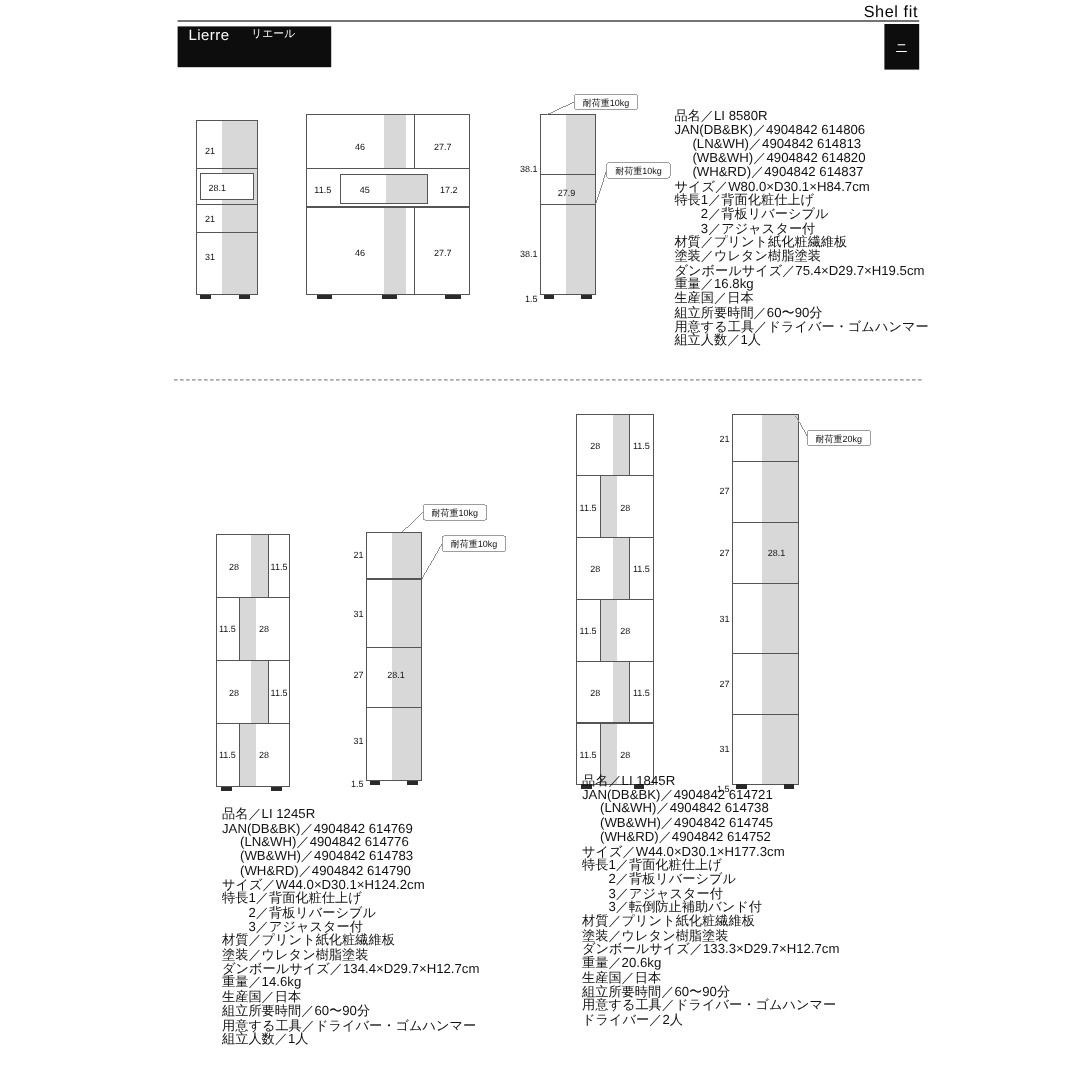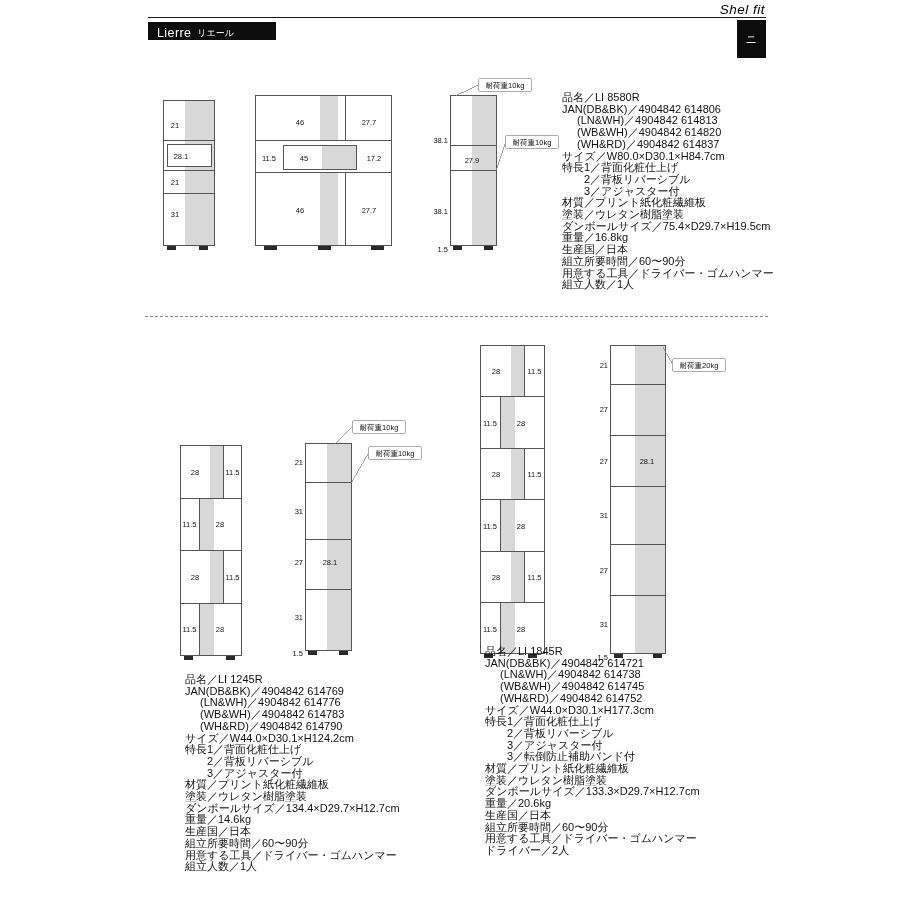--- a/index.html
+++ b/index.html
@@ -1,23 +1,23 @@
 <!DOCTYPE html>
 <html><head>
 <meta charset="utf-8">
 <style>
   html,body{margin:0;padding:0;}
   body{width:900px;height:900px;position:relative;background:#ffffff;font-family:"Liberation Sans",sans-serif;color:#111;overflow:hidden;}
   .abs{position:absolute;}
-  .brand{left:640px;top:2px;width:125px;text-align:right;font-size:13.5px;letter-spacing:.5px;color:#000;font-style:italic;}
+  .brand{left:640px;top:2px;width:125px;text-align:right;font-size:13.5px;letter-spacing:.5px;color:#000;}
   .toprule{left:148px;top:17px;width:618px;height:0;border-top:1.2px solid #1a1a1a;}
   .indextab{left:737px;top:20px;width:29px;height:38px;background:#0d0d0d;color:#fff;display:flex;align-items:center;justify-content:center;font-size:11px;}
-  .titlebar{left:148px;top:22px;width:119px;height:18px;background:#0d0d0d;color:#fff;display:flex;align-items:flex-end;padding-left:9px;}
+  .titlebar{left:148px;top:22px;width:119px;height:34px;background:#0d0d0d;color:#fff;display:flex;align-items:flex-start;padding-left:9px;}
   .title-en{font-size:12.5px;letter-spacing:.4px;}
-  .title-ja{font-size:9px;margin-left:6px;}
+  .title-ja{font-size:9px;margin-left:18px;}
   .dashline{left:145px;top:316px;width:623px;height:0;border-top:1.6px dashed #8a8a8a;}
   .specs{font-size:11px;line-height:11.7px;white-space:nowrap;color:#111;}
   .specs .ind1{padding-left:15px;}
   .specs .ind2{padding-left:22px;}
   svg{display:block;overflow:visible;}
   svg rect,svg line{shape-rendering:crispEdges;}
   svg text{font-family:"Liberation Sans",sans-serif;font-size:7.5px;fill:#111;}
   .outline{fill:#fff;stroke:#555;stroke-width:1;}
   .nofill{fill:none;stroke:#555;stroke-width:1;}
   .gray{fill:#d8d8d8;}

